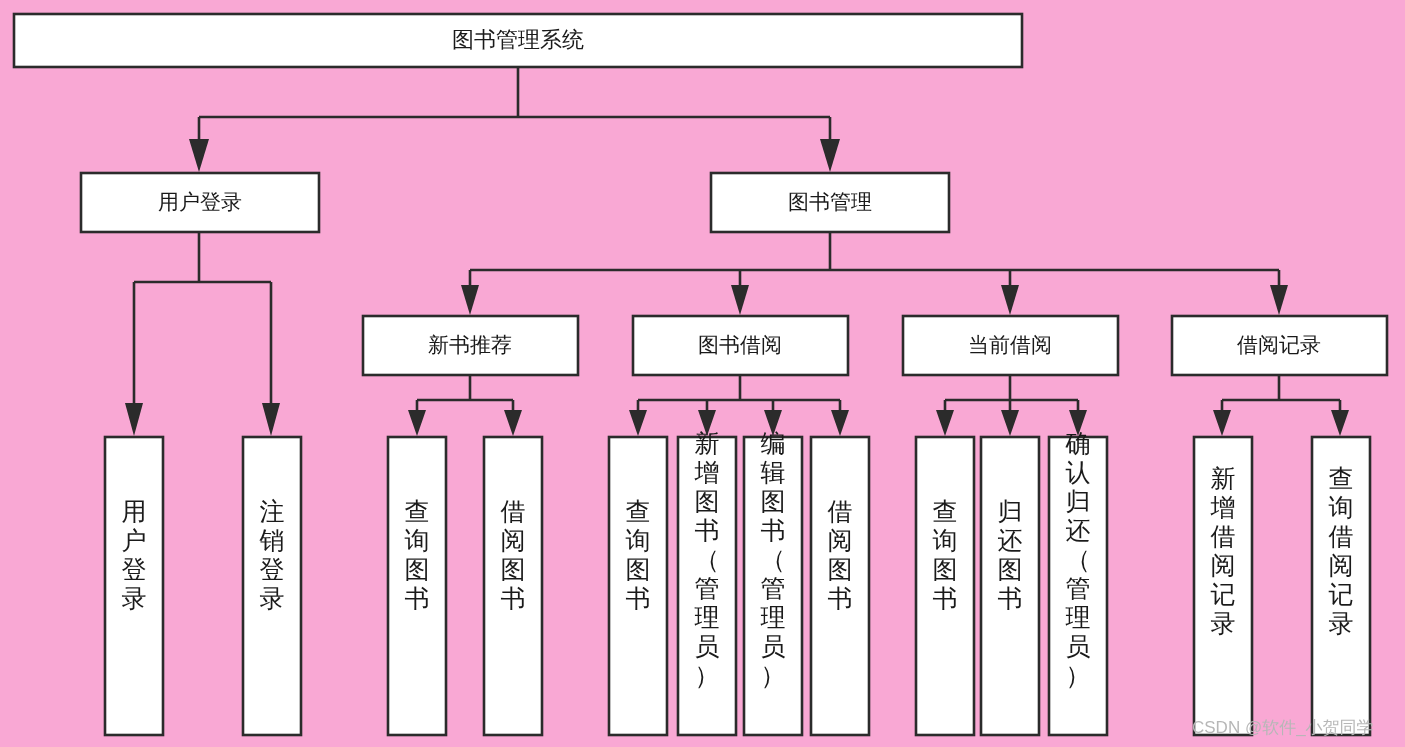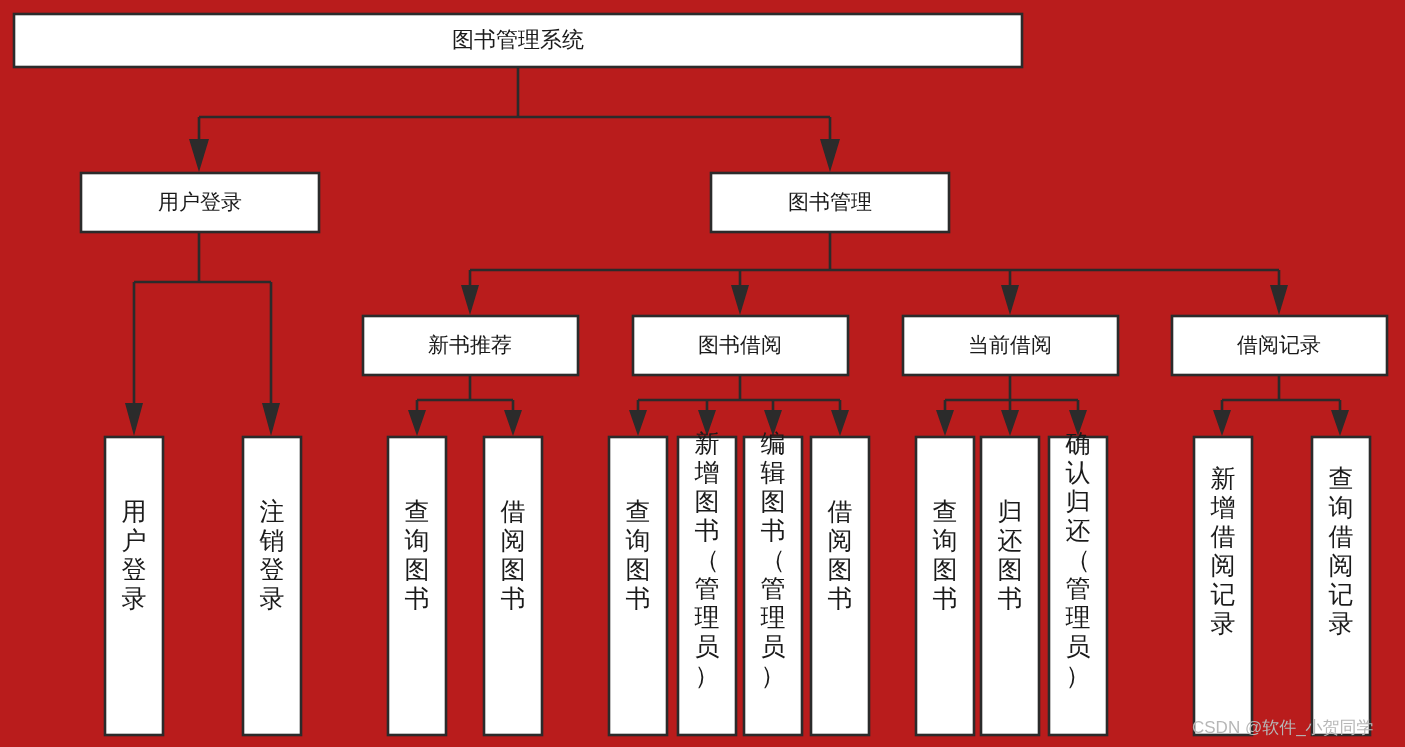--- a/index.html
+++ b/index.html
@@ -7,21 +7,21 @@
     padding: 0;
     background: #ffffff;
   }
   body {
     font-family: "Liberation Sans", "DejaVu Sans", sans-serif;
   }
   #diagram-root {
     position: relative;
     width: 1405px;
     height: 747px;
-    background: #b91c1c;
+    background: #f9a8d4;
     overflow: hidden;
   }
   svg.diagram-canvas {
     position: absolute;
     left: 0;
     top: 0;
     width: 1405px;
     height: 747px;
     display: block;
   }

